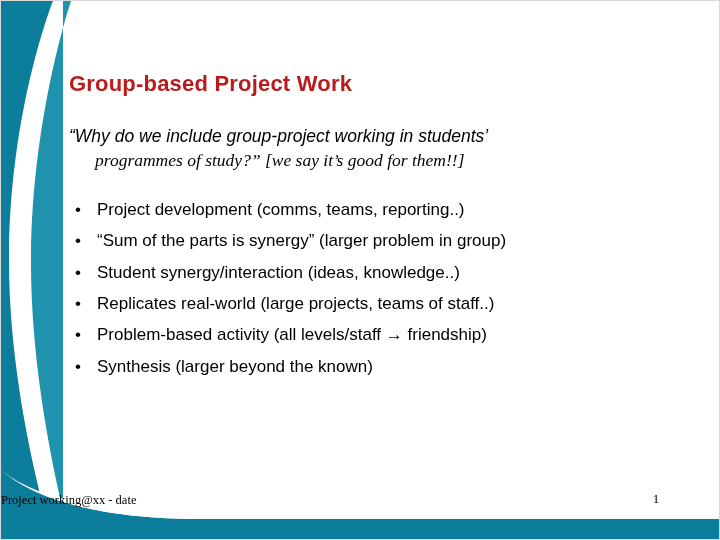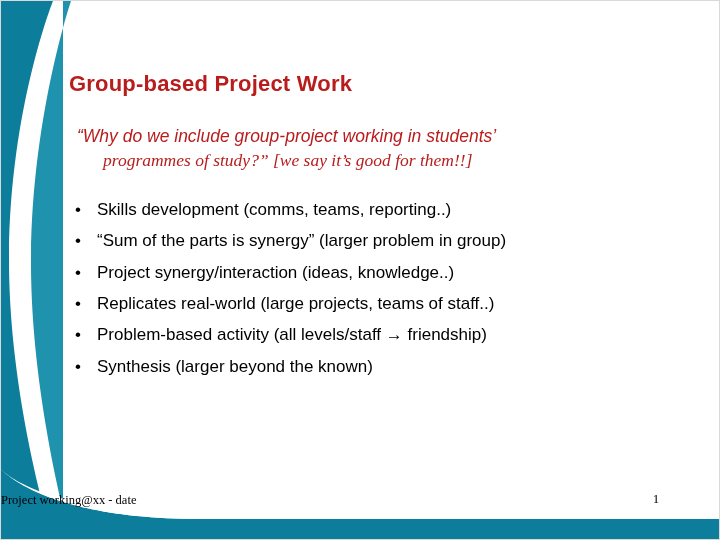--- a/index.html
+++ b/index.html
@@ -54,23 +54,23 @@
     font-size: 22px;
     font-weight: bold;
     color: #b91c1c;
     letter-spacing: 0.2px;
     margin: 0 0 28px 0;
     line-height: 1.2;
   }
   .quote {
     font-size: 17.5px;
     font-style: italic;
-    color: #b91c1c;
+    color: #000000;
     line-height: 1.35;
-    margin: 0 0 26px 8px;
+    margin: 0 0 26px 0;
     width: 600px;
   }
   .quote .line2 {
     display: block;
     padding-left: 26px;
     font-family: Liberation Serif, serif;
   }
   ul.bullets {
     list-style: none;
     margin: 0;
@@ -140,29 +140,29 @@
     <h1 class="slide-title">Group-based Project Work</h1>
 
     <p class="quote">
       <span>“Why do we include group-project working in students’</span>
       <span class="line2">programmes of study?” [we say it’s good for them!!]</span>
     </p>
 
     <ul class="bullets">
       <li>
         <span class="dot">•</span>
-        <span>Skills development (comms, teams, reporting..)</span>
+        <span>Project development (comms, teams, reporting..)</span>
       </li>
       <li>
         <span class="dot">•</span>
         <span>“Sum of the parts is synergy” (larger problem in group)</span>
       </li>
       <li>
         <span class="dot">•</span>
-        <span>Project synergy/interaction (ideas, knowledge..)</span>
+        <span>Student synergy/interaction (ideas, knowledge..)</span>
       </li>
       <li>
         <span class="dot">•</span>
         <span>Replicates real-world (large projects, teams of staff..)</span>
       </li>
       <li>
         <span class="dot">•</span>
         <span>Problem-based activity (all levels/staff → friendship)</span>
       </li>
       <li>

